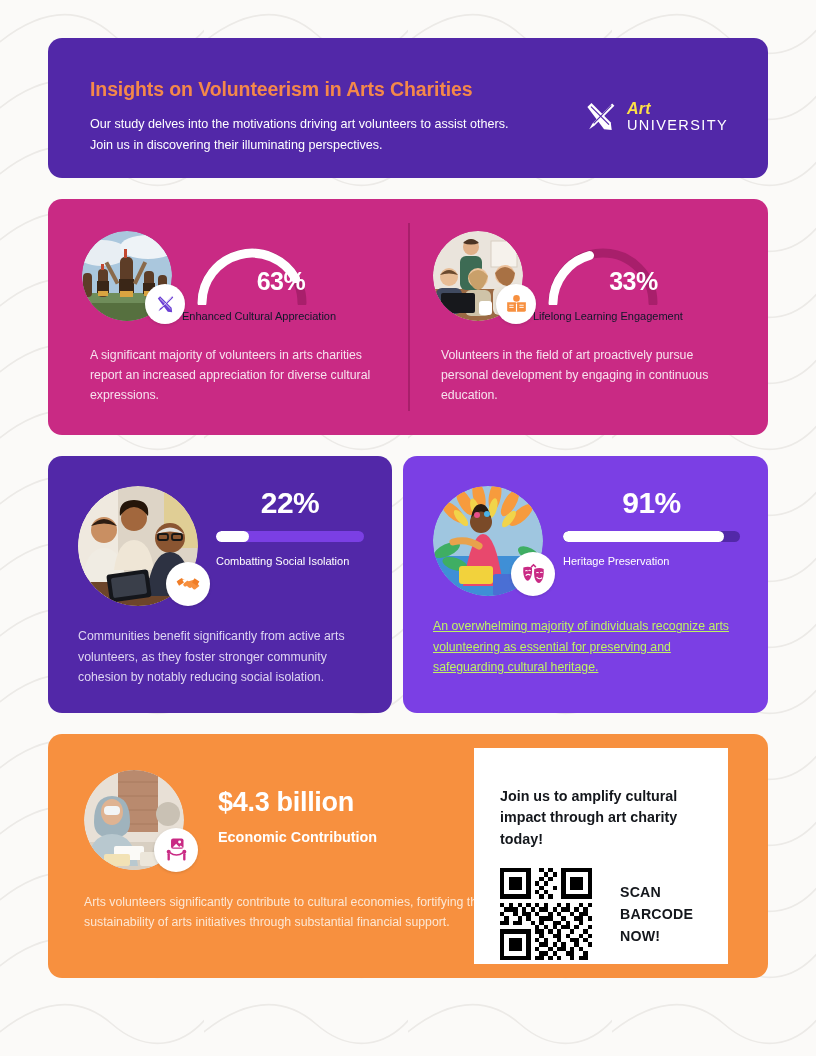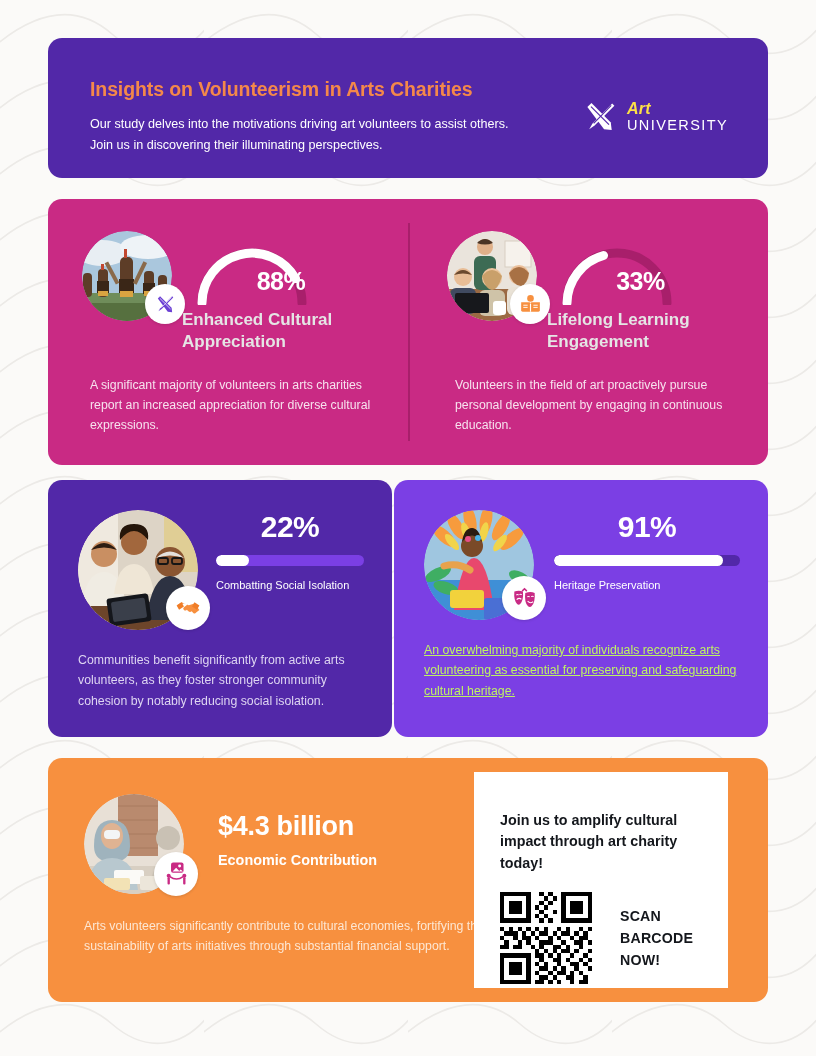--- a/index.html
+++ b/index.html
@@ -73,21 +73,21 @@
   
   .pink-section {
     background: #c92a84;
     margin-top: 21px;
     padding: 32px 34px 30px 34px;
     display: flex;
     position: relative;
   }
   .pink-col { width: 50%; position: relative; }
   .pink-col.left { padding-right: 28px; }
-  .pink-col.right { padding-left: 39px; }
+  .pink-col.right { padding-left: 25px; }
   .pink-divider {
     position: absolute;
     left: 50%;
     top: 24px;
     bottom: 24px;
     width: 1.5px;
     background: #a81f6b;
   }
 
   .stat-head { display: flex; align-items: flex-start; gap: 10px; }
@@ -117,35 +117,35 @@
     position: absolute;
     left: 0; right: 0;
     top: 34px;
     text-align: center;
     color: #ffffff;
     font-size: 25px;
     font-weight: bold;
     letter-spacing: -0.5px;
   }
   .stat-label {
-    color: #e5e5e5;
-    font-size: 17px;
-    font-weight: bold;
+    color: #0f172a;
+    font-size: 11px;
+    font-weight: normal;
     line-height: 1.3;
   }
   .stat-desc {
     color: #f7e2ee;
     font-size: 12.3px;
     line-height: 1.63;
     margin-top: 22px;
     margin-left: 8px;
   }
 
   
-  .purple-row { margin-top: 15px; display: flex; gap: 2px; }
+  .purple-row { margin-top: 21px; display: flex; gap: 11px; }
   .card-purple-dark {
     background: #5228a8;
     width: 344px;
     padding: 30px 28px 26px 30px;
   }
   .card-purple-light {
     background: #7b3fe4;
     flex: 1;
     padding: 30px 28px 26px 30px;
   }
@@ -335,21 +335,21 @@
         </div>
 
         <div class="stat-body">
           <div class="gauge-wrap">
             <svg width="140" height="72" viewBox="0 0 140 72">
 
               <path d="M20 70 A 50 50 0 1 1 120 70" fill="none" stroke="#a81f6b" stroke-width="9" stroke-linecap="round"></path>
 
               <path d="M20 70 A 50 50 0 0 1 113.5 45.5" fill="none" stroke="#ffffff" stroke-width="9" stroke-linecap="round"></path>
             </svg>
-            <div class="gauge-num">88%</div>
+            <div class="gauge-num">63%</div>
           </div>
           <div class="stat-label">Enhanced Cultural Appreciation</div>
         </div>
       </div>
       <div class="stat-desc">A significant majority of volunteers in arts charities report an increased appreciation for diverse cultural expressions.</div>
     </div>
 
     <div class="pink-col right">
       <div class="stat-head">
         <div class="photo-wrap">

